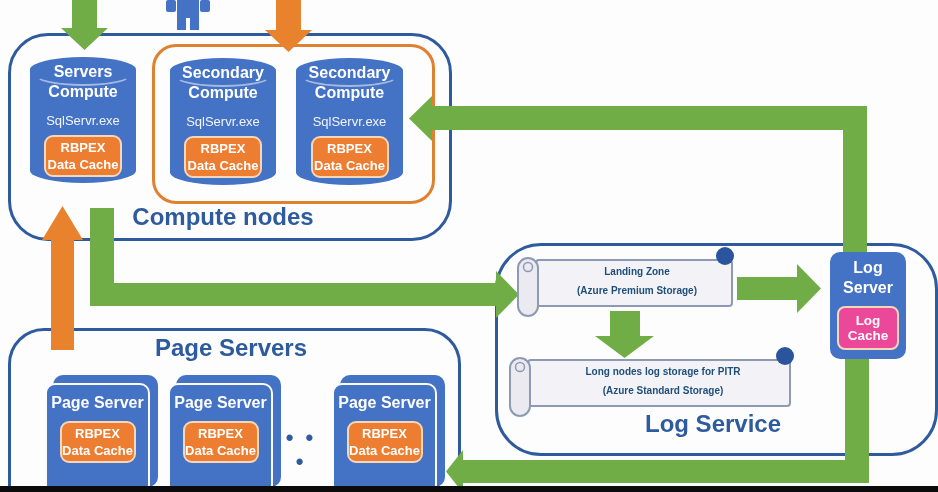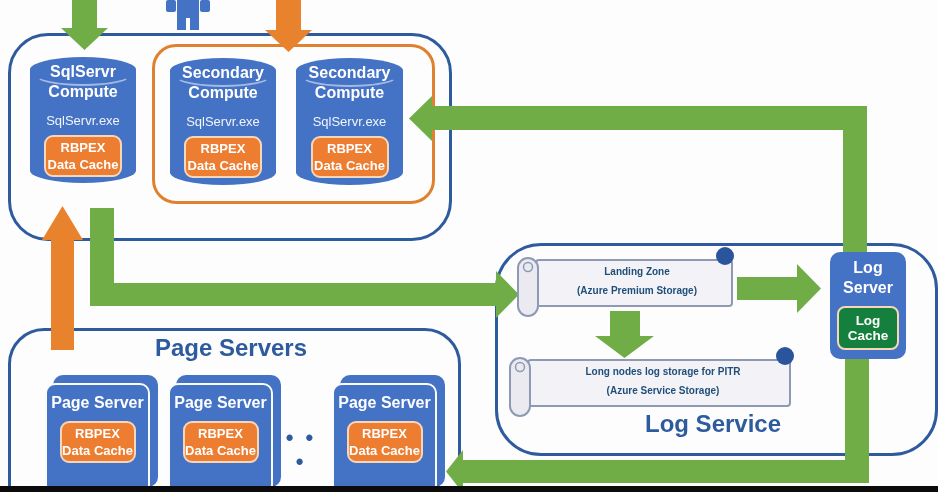--- a/index.html
+++ b/index.html
@@ -27,32 +27,33 @@
     display:flex;flex-direction:column;align-items:center;padding-top:8px;}
   .ps-label{color:#fff;font-weight:bold;font-size:16px;line-height:20px;text-align:center;}
   .ps-rbpex{background:#ed7d31;border:2px solid #f7d7b8;border-radius:9px;margin-top:8px;
     width:72px;padding:2px 0;color:#fff;font-weight:600;font-size:13px;line-height:17px;text-align:center;}
   .dots{color:#2e5b9e;font-weight:bold;font-size:22px;letter-spacing:3px;line-height:24px;text-align:center;}
   
   .scroll-text{color:#1f4e79;font-weight:bold;font-size:10px;line-height:19px;text-align:center;}
   
   .log-box{background:#4472c4;border-radius:10px;display:flex;flex-direction:column;align-items:center;padding-top:6px;box-sizing:border-box;}
   .log-box-line{color:#fff;font-weight:bold;font-size:16px;line-height:20px;text-align:center;}
-  .log-cache{background:#15803d;border:2px solid #f7d7b8;border-radius:8px;margin-top:8px;
+  .log-cache{background:#ec4899;border:2px solid #f7d7b8;border-radius:8px;margin-top:8px;
     width:58px;height:40px;display:flex;align-items:center;justify-content:center;
     color:#fff;font-weight:600;font-size:13.5px;text-align:center;}
   .black-bar{background:#0b0b0b;}
 </style>
 </head>
 <body>
 
 <div id="canvas">
 
   <div class="abs blue-container" style="left:8px;top:33px;width:438px;height:202px;"></div>
   <div class="abs orange-container" style="left:152px;top:44px;width:277px;height:154px;"></div>
+  <div class="abs section-label" style="left:58px;top:203px;width:330px;">Compute nodes</div>
 
   <div class="abs blue-container" style="left:8px;top:328px;width:447px;height:200px;border-radius:36px;"></div>
   <div class="abs section-label" style="left:31px;top:334px;width:400px;">Page Servers</div>
 
   <div class="abs blue-container" style="left:495px;top:243px;width:437px;height:207px;border-radius:46px;"></div>
   <div class="abs section-label" style="left:513px;top:410px;width:400px;">Log Service</div>
 
   <svg class="abs" style="left:0;top:0;" width="938" height="492" viewBox="0 0 938 492">
     <polygon fill="#70ad47" points="72,0 97,0 97,28 108,28 84.5,50 61,28 72,28"></polygon>
     <polygon fill="#e8822d" points="276,0 301,0 301,30 312,30 288.5,52 265,30 276,30"></polygon>
@@ -67,21 +68,21 @@
   <svg class="abs" style="left:160px;top:0;" width="56" height="30" viewBox="0 0 56 30">
     <rect x="6" y="0" width="10" height="12" rx="2" fill="#4472c4"></rect>
     <rect x="40" y="0" width="10" height="12" rx="2" fill="#4472c4"></rect>
     <rect x="17" y="0" width="22" height="18" fill="#4472c4"></rect>
     <rect x="17" y="16" width="9" height="14" fill="#4472c4"></rect>
     <rect x="30" y="16" width="9" height="14" fill="#4472c4"></rect>
   </svg>
 
   <div class="abs cylinder" style="left:30px;top:57px;width:106px;height:126px;">
     <div class="cyl-arc"></div>
-    <div class="cyl-line">SqlServr</div>
+    <div class="cyl-line">Servers</div>
     <div class="cyl-line">Compute</div>
     <div class="cyl-proc">SqlServr.exe</div>
     <div class="rbpex">
       <div>RBPEX</div>
       <div>Data Cache</div>
     </div>
   </div>
 
   <div class="abs cylinder" style="left:170px;top:58px;width:106px;height:127px;">
     <div class="cyl-arc"></div>
@@ -146,21 +147,21 @@
   </div>
 
   <svg class="abs" style="left:506px;top:344px;" width="294" height="76" viewBox="0 0 294 76">
     <rect x="22" y="16" width="262" height="46" rx="3" fill="#f3f3f7" stroke="#8e9ab4" stroke-width="2"></rect>
     <rect x="4" y="14" width="20" height="58" rx="10" fill="#eaeaf0" stroke="#8e9ab4" stroke-width="2"></rect>
     <circle cx="14" cy="23" r="4.5" fill="none" stroke="#8e9ab4" stroke-width="1.5"></circle>
     <circle cx="279" cy="12" r="9" fill="#2a549b"></circle>
   </svg>
   <div class="abs scroll-text" style="left:534px;top:362px;width:258px;">
     <div>Long nodes log storage for PITR</div>
-    <div>(Azure Service Storage)</div>
+    <div>(Azure Standard Storage)</div>
   </div>
 
   <div class="abs log-box" style="left:830px;top:252px;width:76px;height:107px;">
     <div class="log-box-line">Log</div>
     <div class="log-box-line">Server</div>
     <div class="log-cache">Log Cache</div>
   </div>
 
   <div class="abs black-bar" style="left:0;top:486px;width:938px;height:6px;"></div>
 

